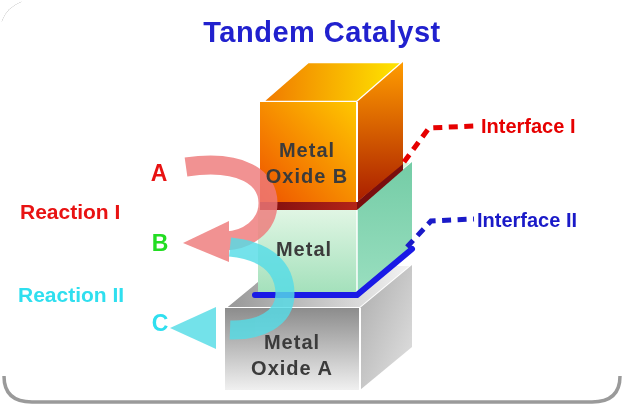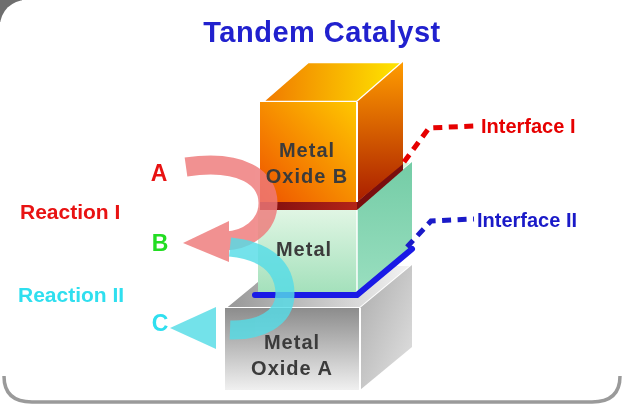--- a/index.html
+++ b/index.html
@@ -1,17 +1,17 @@
 <!DOCTYPE html>
 <html><head>
 <meta charset="utf-8">
 <style>
   html,body{margin:0;padding:0;background:#fff;}
   body{font-family:"Liberation Sans",sans-serif;}
-  .stage{position:relative;width:624px;height:408px;overflow:hidden;}
+  .stage{position:relative;width:624px;height:408px;overflow:hidden;border-radius:32px;}
   svg{display:block;}
   text{font-family:"Liberation Sans",sans-serif;font-weight:bold;}
   .block-label{fill:#3b3b3b;font-size:20px;letter-spacing:1px;}
   .title-text{font-size:29px;letter-spacing:0.5px;}
   .side-label{font-size:20px;}
   .reaction-label{font-size:21px;}
   .species-label{font-size:23px;}
 </style>
 </head>
 <body>

